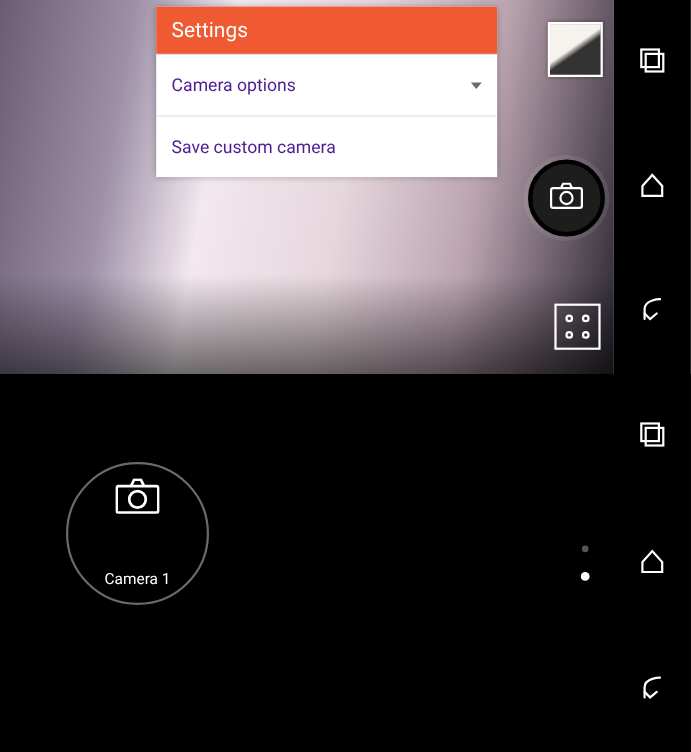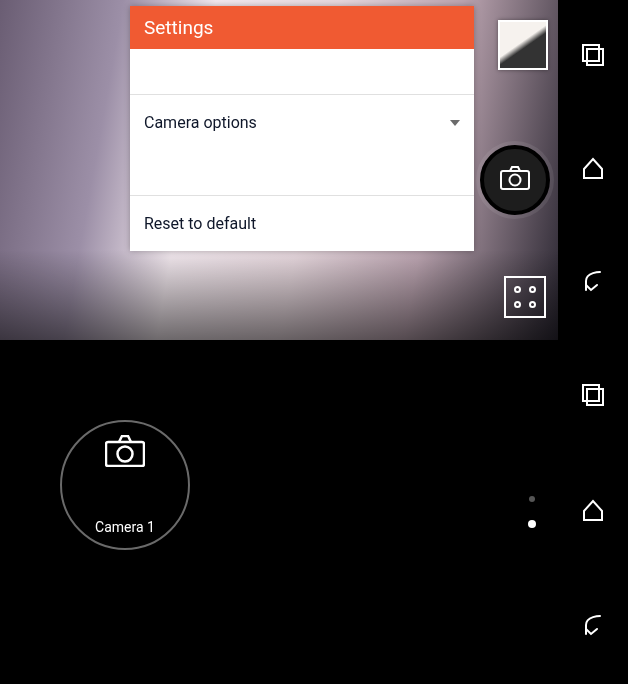--- a/index.html
+++ b/index.html
@@ -12,25 +12,25 @@
   
   .vf { position: absolute; left: 0; top: 0; width: 558px; height: 340px;
         background: linear-gradient(100deg, #6a5d73 0%, #9c8fa7 20%, #f2e8ee 35%, #e6d7dd 55%, #bba4b0 75%, #2a2631 100%);
         overflow: hidden; }
   .vf::after { content:""; position:absolute; left:0; right:0; bottom:0; height:90px;
         background: linear-gradient(180deg, rgba(0,0,0,0.0), rgba(0,0,0,0.55)); }
   .navbar { position: absolute; right: 0; top: 0; width: 70px; height: 100%; background: #000;
             display: flex; flex-direction: column; justify-content: space-around; align-items: center; }
   .nav-icon svg { width: 26px; height: 26px; fill: none; stroke: #fff; stroke-width: 2; }
 
-  .settings-panel { position: absolute; left: 130px; top: 6px; width: 344px; background: #fff;
+  .settings-panel { position: absolute; left: 142px; top: 6px; width: 310px; background: #fff;
                     box-shadow: 0 0 6px rgba(0,0,0,0.3); }
   .settings-header { background: #f05a32; color: #fff; font-size: 19px; padding: 10px 14px; font-weight: 400; }
   .settings-item { display: flex; justify-content: space-between; align-items: center;
-                   padding: 18px 14px; font-size: 16px; color: #0f172a; border-top: 1px solid #e0e0e0; margin-top: 45px; }
+                   padding: 18px 14px; font-size: 16px; color: #4c1d95; border-top: 1px solid #e0e0e0; }
   .settings-item:first-of-type { border-top: none; }
   .chevron { width:0; height:0; border-left:5px solid transparent; border-right:5px solid transparent;
              border-top:6px solid #6b6b6b; }
 
   .thumb { position:absolute; right: 80px; top: 20px; width: 50px; height: 50px;
            background: linear-gradient(145deg,#f6f2ee 0 45%,#333 55% 100%);
            border: 2px solid #fff; box-shadow: 0 0 4px rgba(0,0,0,.4); }
   .shutter { position:absolute; right: 78px; top: 145px; width: 70px; height: 70px; border-radius: 50%;
              background: #1d1d1d; border: 4px solid #000; box-shadow: 0 0 0 4px rgba(255,255,255,.08);
              display:flex; align-items:center; justify-content:center; }
@@ -80,21 +80,21 @@
       </div>
   </div>
 
   <div class="settings-panel">
     <div class="settings-header">Settings</div>
     <div class="settings-item">
       <span>Camera options</span>
       <span class="chevron"></span>
     </div>
     <div class="settings-item">
-      <span>Reset to default</span>
+      <span>Save custom camera</span>
     </div>
   </div>
 
   <div class="navbar">
     <span class="nav-icon">
       <svg viewBox="0 0 26 26">
           <rect x="3" y="3" width="16" height="16"></rect>
           <rect x="7" y="7" width="16" height="16"></rect>
         </svg>
     </span>

